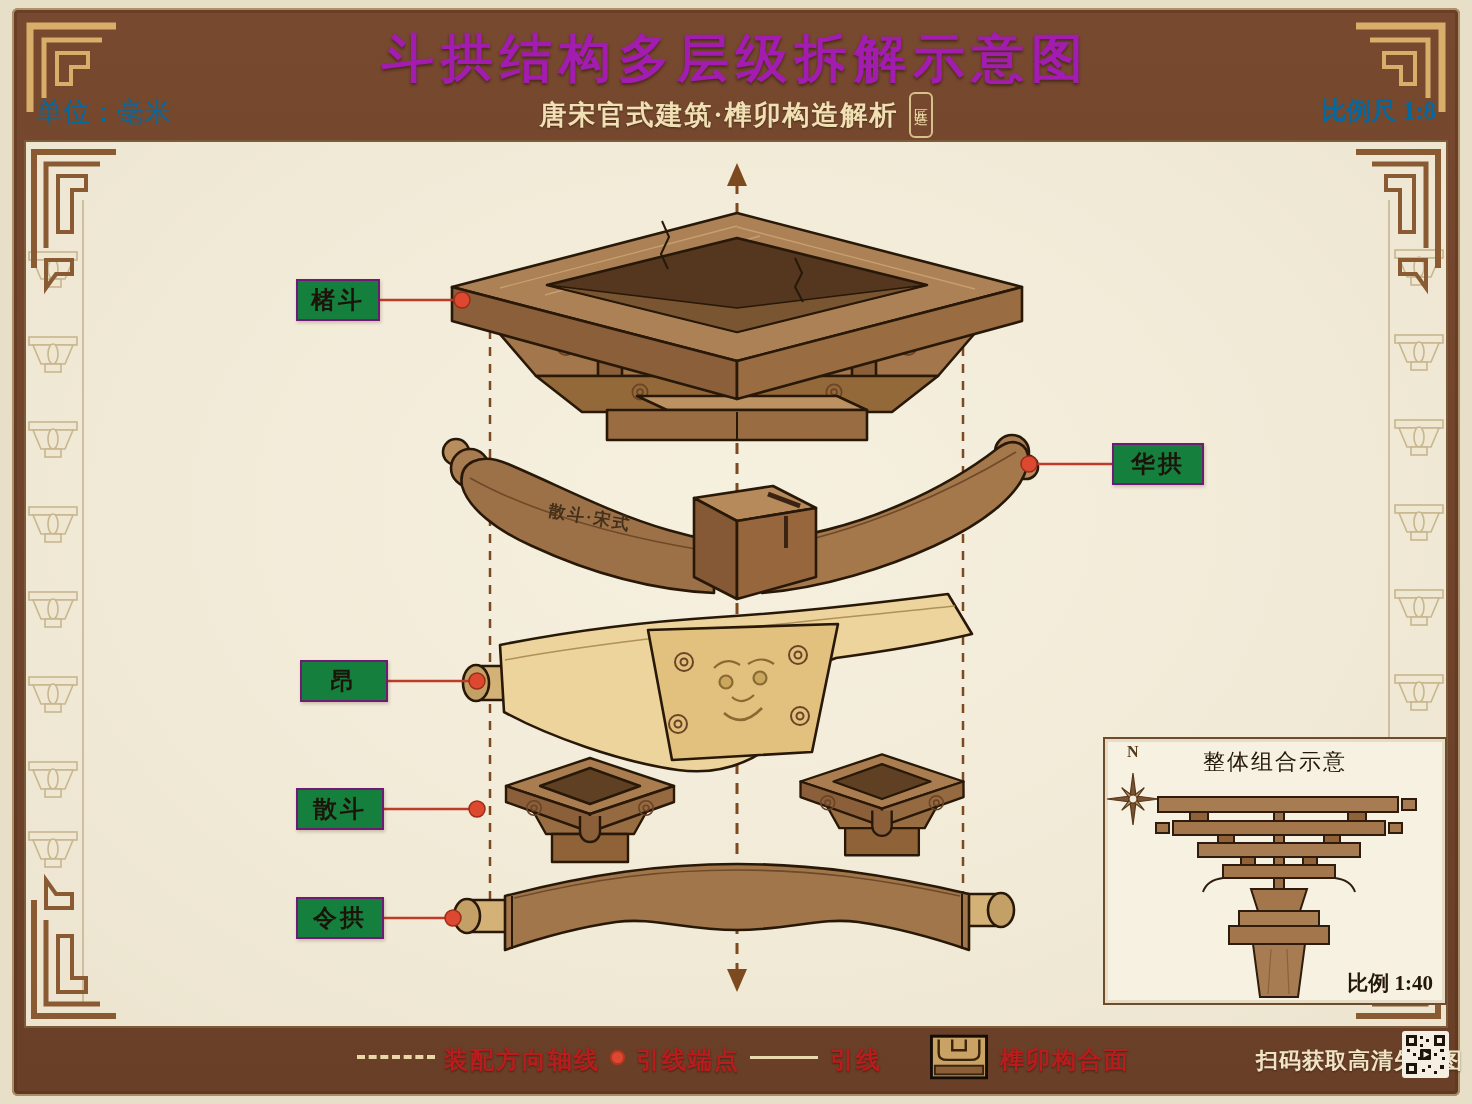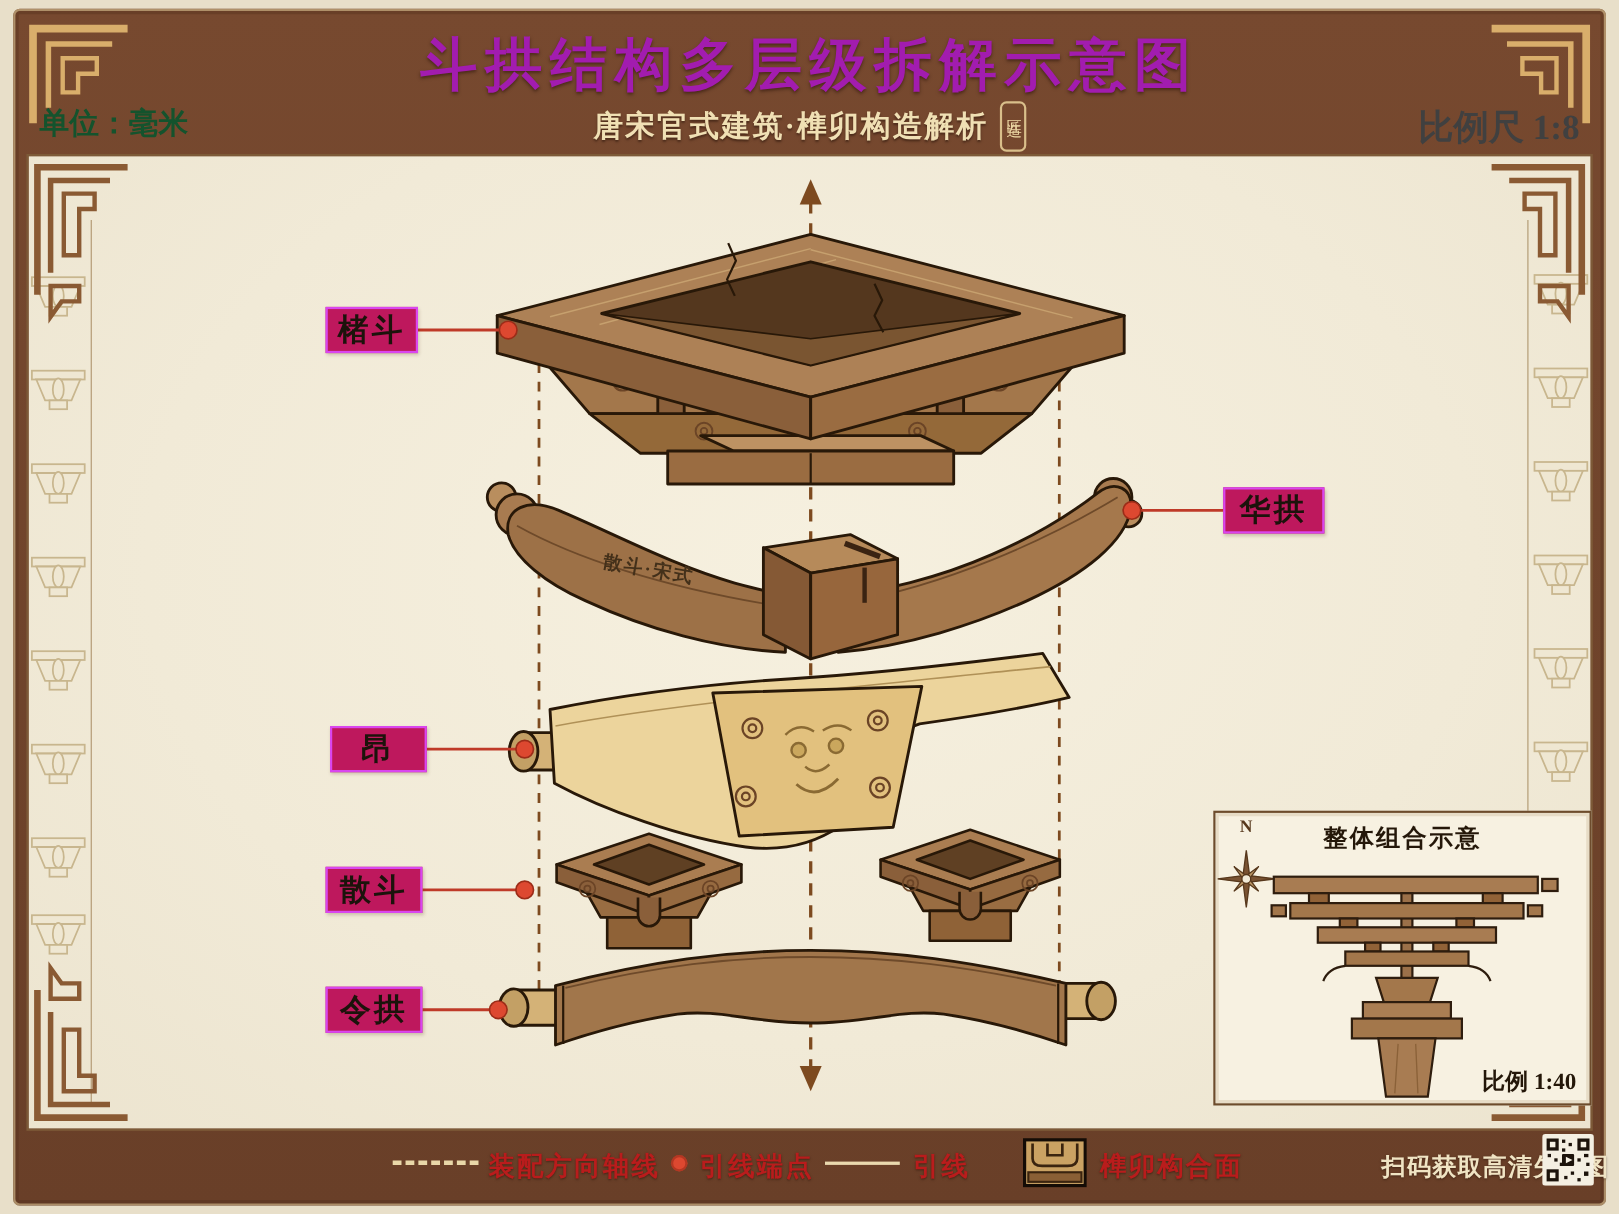--- a/index.html
+++ b/index.html
@@ -13,33 +13,33 @@
   
   .hdr-title{position:absolute;left:0;top:24px;width:100%;text-align:center;
              font-size:52px;font-weight:bold;color:#a21caf;letter-spacing:7px;
              text-shadow:0 2px 3px rgba(30,12,4,.5);}
   .hdr-sub{position:absolute;left:0;top:92px;width:100%;display:flex;justify-content:center;
            align-items:center;gap:10px;}
   .hdr-sub-text{font-size:27px;font-weight:bold;color:#f0e0b4;letter-spacing:2px;
                 text-shadow:0 1px 2px rgba(30,12,4,.5);}
   .seal{writing-mode:vertical-rl;font-size:14px;line-height:1;color:#ecd8a4;
         border:2px solid #d9bf8b;border-radius:6px;padding:4px 3px;height:34px;letter-spacing:2px;}
-  .hdr-unit{position:absolute;left:36px;top:94px;font-size:27px;font-weight:bold;color:#14532d;}
-  .hdr-scale{position:absolute;right:36px;top:94px;font-size:32px;font-weight:bold;color:#404040;}
+  .hdr-unit{position:absolute;left:36px;top:94px;font-size:27px;font-weight:normal;color:#0369a1;}
+  .hdr-scale{position:absolute;right:36px;top:94px;font-size:25px;font-weight:bold;color:#0369a1;}
   
-  .plabel{position:absolute;box-sizing:border-box;background:#be185d;border:2px solid #d946ef;
-          color:#1c130b;font-weight:bold;font-size:28px;display:flex;align-items:center;
+  .plabel{position:absolute;box-sizing:border-box;background:#15803d;border:2px solid #701a75;
+          color:#1c130b;font-weight:bold;font-size:24px;display:flex;align-items:center;
           justify-content:center;letter-spacing:3px;box-shadow:1px 2px 3px rgba(90,60,30,.25);z-index:5;}
   .engrave{position:absolute;left:548px;top:506px;z-index:4;font-size:17px;color:#43301a;
            letter-spacing:2px;transform:rotate(10deg);font-weight:bold;}
   
   .inset{position:absolute;left:1103px;top:737px;width:344px;height:268px;box-sizing:border-box;
          background:#f7f1e1;border:2px solid #6d4c2c;box-shadow:inset 0 0 0 3px rgba(160,125,80,.18);z-index:6;}
   .inset-title{position:absolute;left:50%;top:8px;transform:translateX(-50%);
-               font-size:22px;font-weight:bold;color:#241709;letter-spacing:2px;white-space:nowrap;}
+               font-size:22px;font-weight:normal;color:#241709;letter-spacing:2px;white-space:nowrap;}
   .inset-scale{position:absolute;right:12px;bottom:6px;font-size:21px;font-weight:bold;color:#241709;margin-left:15px;}
   .inset-n{position:absolute;left:22px;top:4px;font-size:16px;font-weight:bold;color:#57381c;}
   
   .lg-label{position:absolute;top:1044px;font-size:24px;font-weight:bold;color:#b91c1c;
             letter-spacing:2px;text-shadow:0 1px 2px rgba(30,12,4,.5);z-index:7;}
   .lg-dash{position:absolute;left:357px;top:1055px;width:78px;border-top:4px dashed #e9d7a8;z-index:7;}
   .lg-dot{position:absolute;left:610px;top:1050px;width:15px;height:15px;border-radius:50%;
           background:#dd4830;box-shadow:inset 0 0 0 2px rgba(120,30,15,.4);z-index:7;}
   .lg-line{position:absolute;left:750px;top:1056px;width:68px;border-top:3px solid #ead9ae;z-index:7;}
   .lg-icon{position:absolute;left:930px;top:1034px;z-index:7;}

